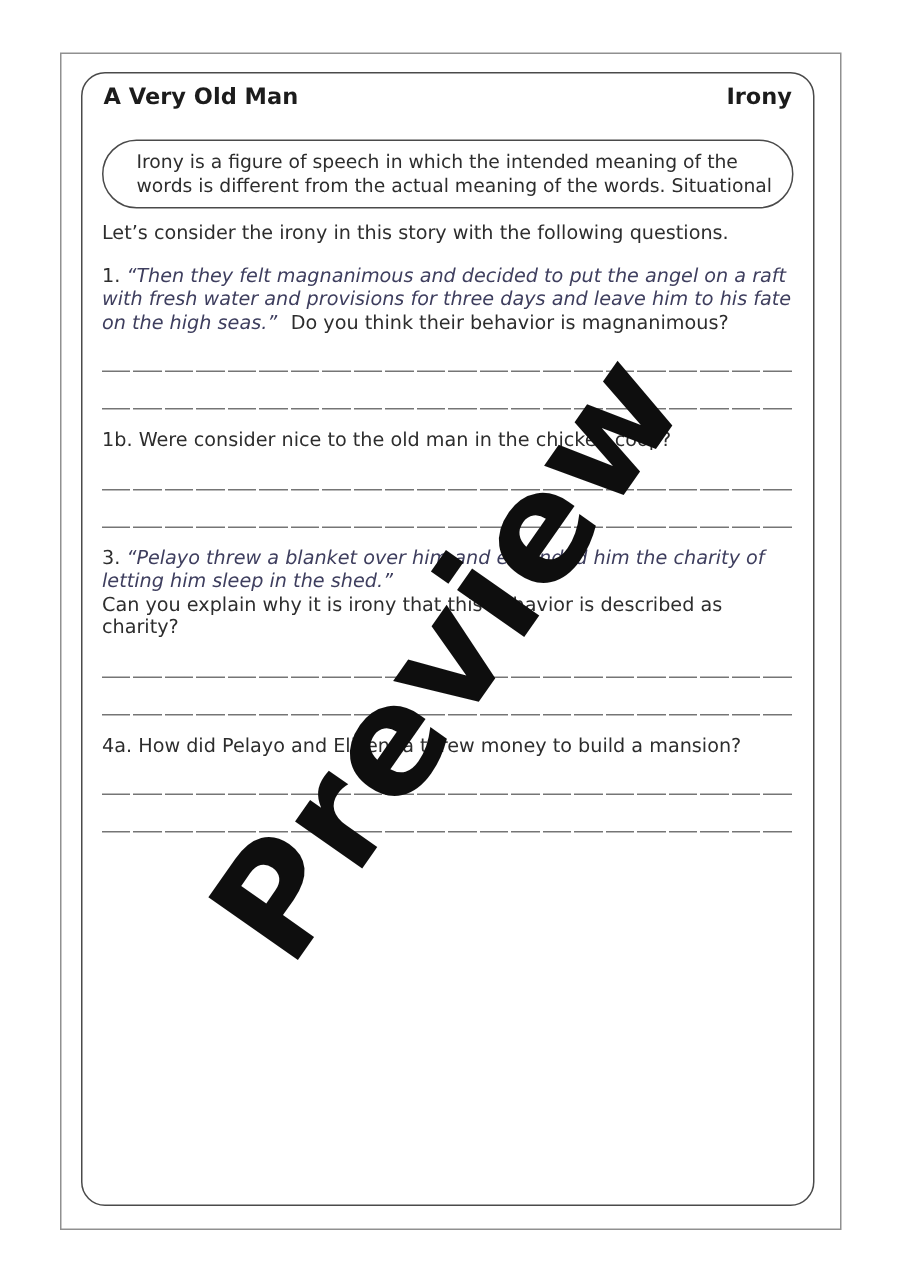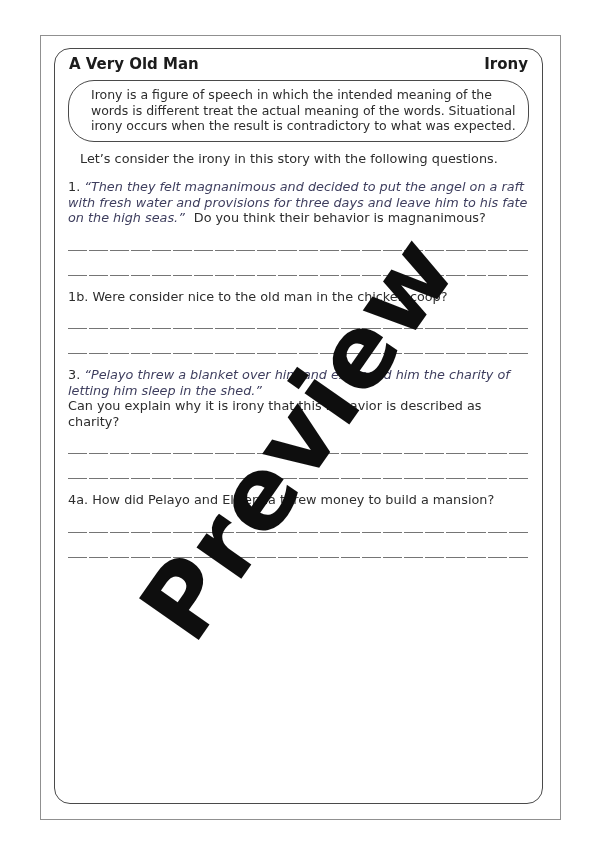--- a/index.html
+++ b/index.html
@@ -16,29 +16,29 @@
     position:absolute; left:13px; top:12px; width:461px; height:742px;
     border:1px solid var(--frame-border,#4a4a4a); border-radius:16px;
     padding:6px 13px; background:#ffffff;
   }
   .header {
     display:flex; justify-content:space-between; align-items:center;
     font-weight:bold; font-size:15px; line-height:18px;
     color:var(--title-color,#1c1c1c); padding:0 1px;
   }
   .bubble {
-    margin-top:7px; border:1px solid var(--frame-border,#4a4a4a);
+    margin-top:20px; border:1px solid var(--frame-border,#4a4a4a);
     border-radius:26px; padding:6px 8px 7px 22px;
   }
   .bubble .def-line {
     font-size:12.5px; line-height:15.5px; white-space:nowrap;
     color:var(--body-color,#2d2d2d);
   }
   .intro {
-    margin:9px 12px 0; font-size:12.8px; line-height:15.5px;
+    margin:9px 0 0; font-size:12.8px; line-height:15.5px;
     color:var(--body-color,#2d2d2d);
   }
   .q-block { margin-top:13px; }
   .q-text {
     margin:0; font-size:12.8px; line-height:15.5px;
     color:var(--body-color,#2d2d2d);
   }
   .q-quote { font-style:italic; color:var(--quote-color,#3e3e5e); }
   .q-prompt.inline-gap { margin-left:9px; }
   .ans-line {
@@ -60,22 +60,21 @@
 <div class="sheet">
   <div class="frame">
 
     <div class="header">
       <span>A Very Old Man</span>
       <span>Irony</span>
     </div>
 
     <div class="bubble">
       <div class="def-line">Irony is a figure of speech in which the intended meaning of the</div>
-      <div class="def-line">words is different treat the actual meaning of the words. Situational</div>
-      <div class="def-line">irony occurs when the result is contradictory to what was expected.</div>
+      <div class="def-line">words is different from the actual meaning of the words. Situational</div>
     </div>
 
     <p class="intro">Let’s consider the irony in this story with the following questions.</p>
 
     <div id="qlist">
   <div class="q-block">
     <p class="q-text"><span class="q-num">1.</span> <span class="q-quote">“Then they felt magnanimous and decided to put the angel on a raft with fresh water and provisions for three days and leave him to his fate on the high seas.”</span><span class="q-prompt inline-gap">Do you think their behavior is magnanimous?</span></p>
   <div class="ans-line"></div>
           <div class="ans-line"></div>
         </div>

